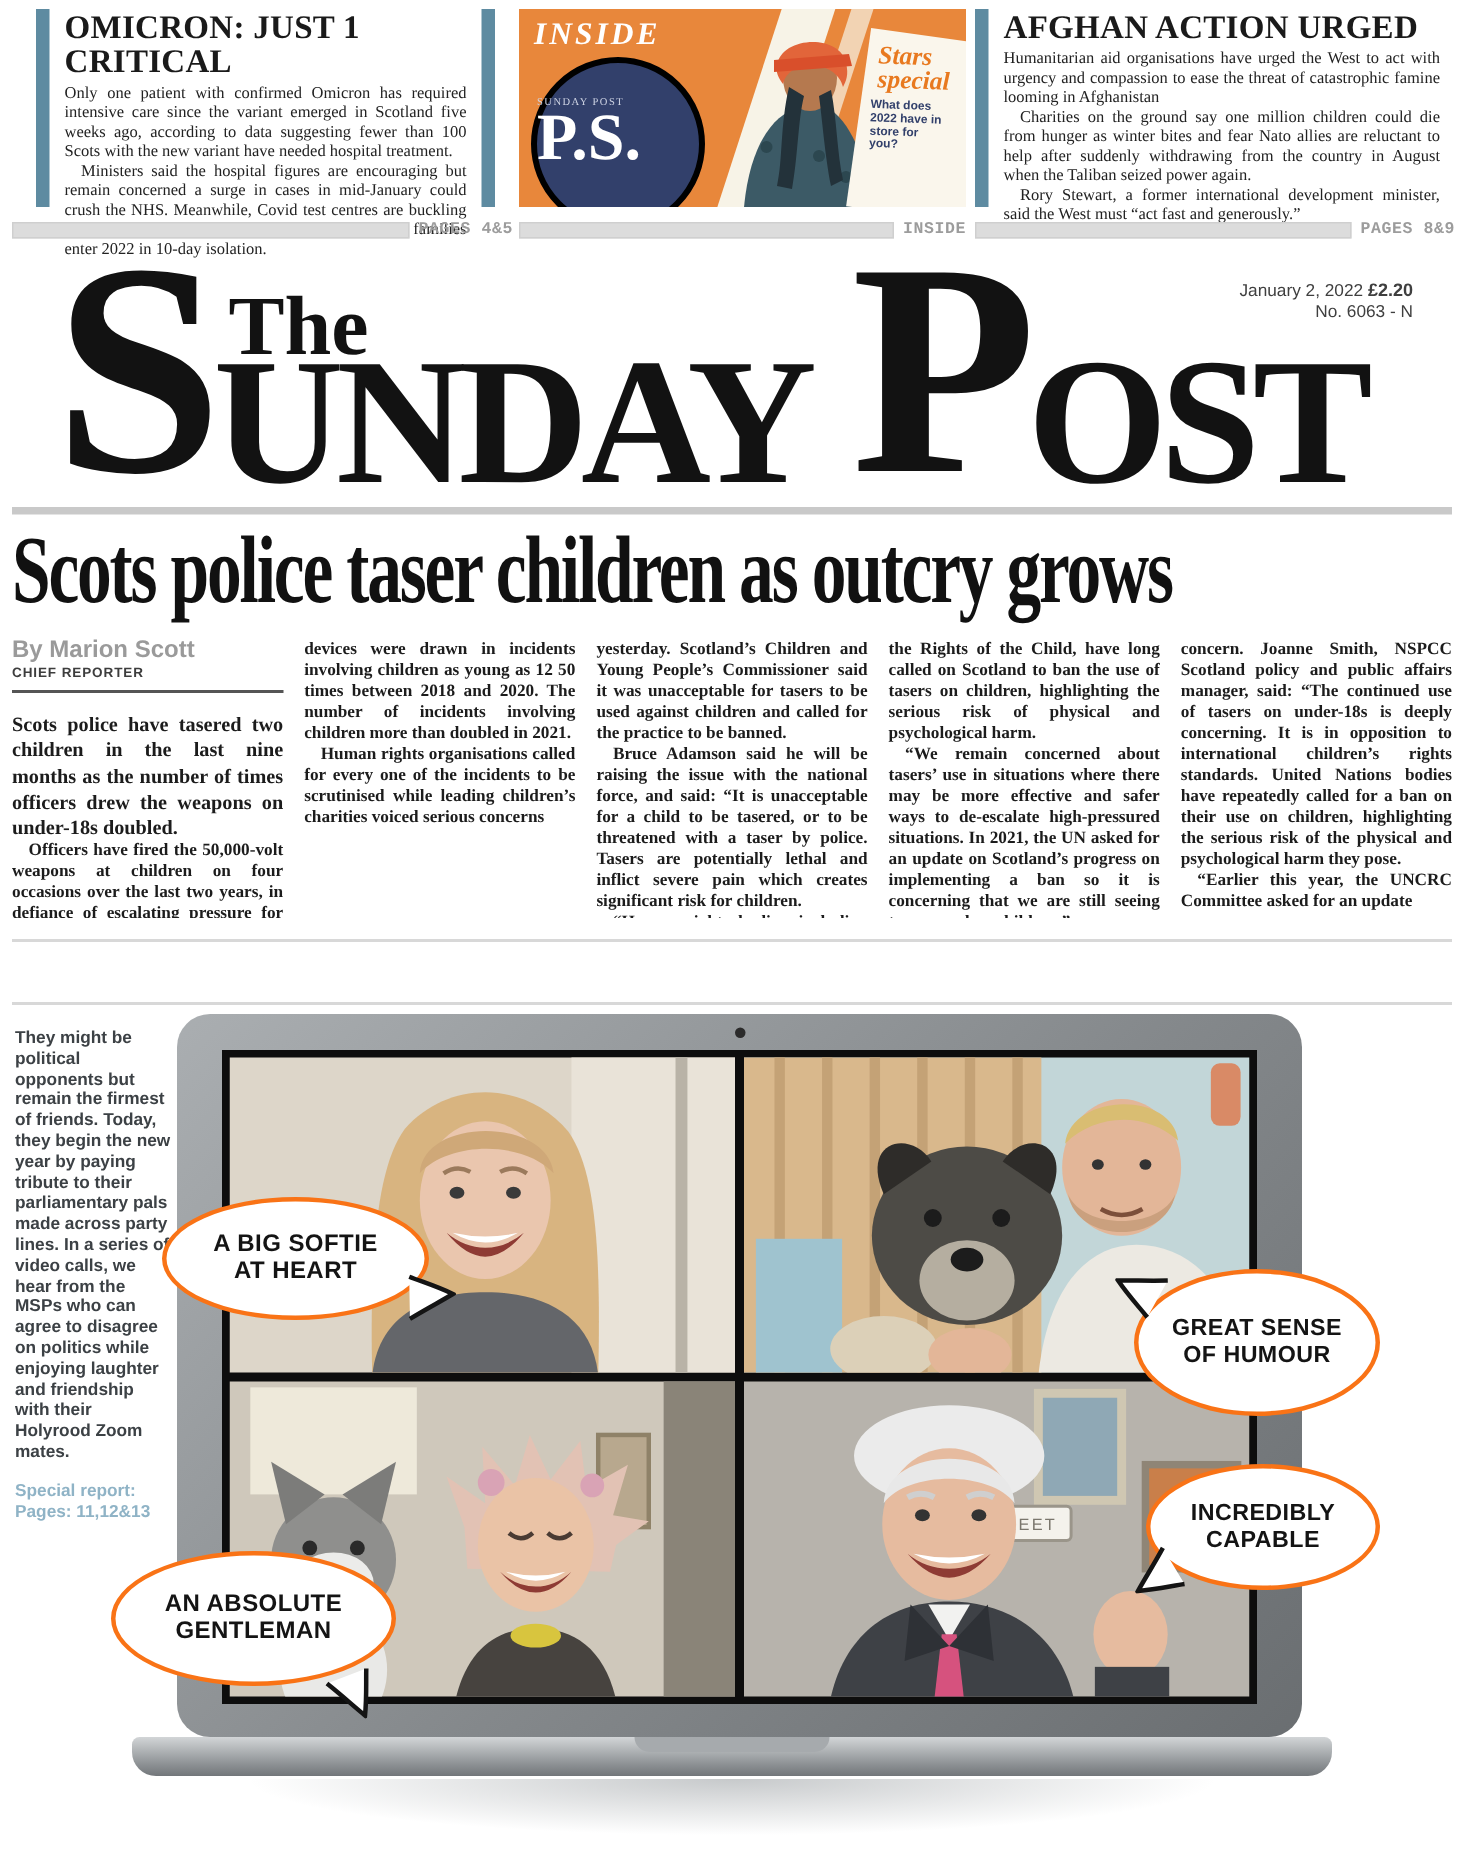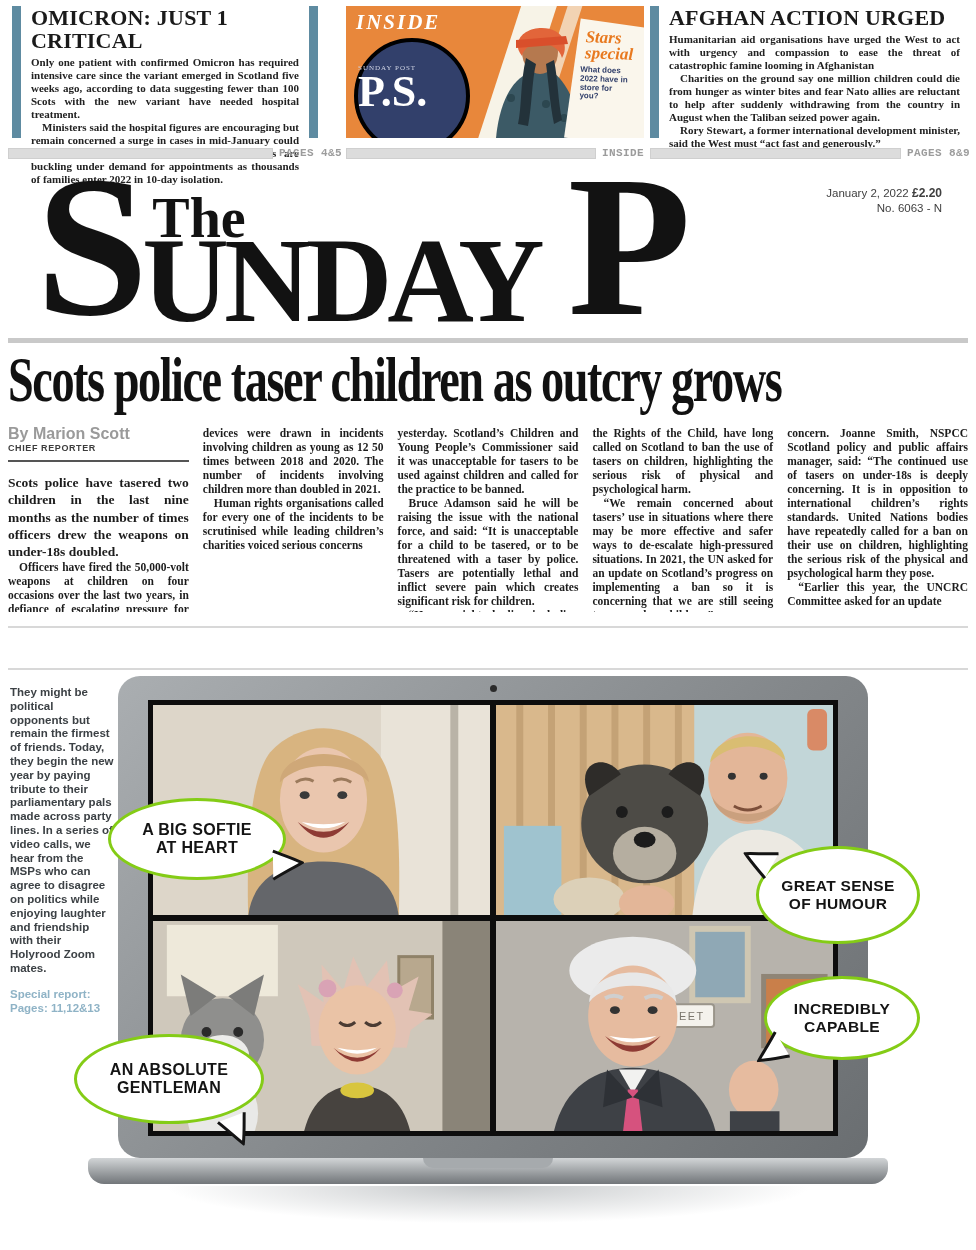--- a/index.html
+++ b/index.html
@@ -4,23 +4,23 @@
 <style>
   html,body{margin:0;padding:0;background:#fff;}
   .page{position:relative;width:976px;height:1250px;background:#fff;overflow:hidden;
         font-family:"Liberation Serif",serif;color:#1a1a1a;}
 
   
   .teaser{position:absolute;top:6px;display:flex;}
   .vbar{width:9px;background:#5e8ba1;flex:0 0 9px;}
   .teaser-body{padding:0 10px;flex:1;}
   .teaser h2{margin:0 0 4px;font-size:22px;letter-spacing:.2px;font-weight:bold;line-height:1.05;}
-  .teaser p{margin:0;font-size:11px;line-height:1.18;text-align:justify;font-weight:700;color:#222;}
+  .teaser p{margin:0;font-size:11px;line-height:1.18;text-align:justify;font-weight:400;color:#222;}
   .teaser p.ind{text-indent:11px;}
-  #box-omicron{left:12px;width:306px;height:132px;}
+  #box-omicron{left:24px;width:306px;height:132px;}
   #box-afghan{left:650px;width:320px;height:132px;}
 
   
   #box-promo{position:absolute;left:346px;top:6px;width:298px;height:132px;background:#e8873b;overflow:hidden;}
   .promo-stripe{position:absolute;background:#f7f3e7;transform:rotate(18deg);}
   .ps-inside{position:absolute;left:10px;top:4px;font-family:"Liberation Serif",serif;font-style:italic;
              font-weight:bold;color:#fff;font-size:21px;letter-spacing:2px;}
   .ps-circle{position:absolute;left:8px;top:32px;width:108px;height:108px;border-radius:50%;
              background:#32406b;border:4px solid #000000;color:#fff;text-align:left;}
   .ps-brand{display:block;margin-top:22px;font-size:7px;letter-spacing:1px;text-transform:uppercase;color:#cfd4e4;}
@@ -83,21 +83,21 @@
           grid-template-rows:1fr 1fr;gap:6px;padding:5px;box-sizing:border-box;}
   .screen svg{width:100%;height:100%;display:block;}
   .laptop-base{position:absolute;left:88px;top:1158px;width:800px;height:26px;border-radius:5px 5px 16px 16px;
                background:linear-gradient(#d2d5d7,#8d9194 70%,#72767a);}
   .base-notch{position:absolute;left:50%;top:0;width:130px;height:10px;margin-left:-65px;
               background:#a6aaad;border-radius:0 0 12px 12px;}
   .laptop-shadow{position:absolute;left:58px;top:1186px;width:860px;height:50px;
                  background:radial-gradient(ellipse 50% 100% at 50% 0,rgba(130,136,140,.45),rgba(130,136,140,0) 75%);}
 
   
-  .bubble{position:absolute;z-index:6;background:#fff;border:3px solid #84cc16;border-radius:50%;
+  .bubble{position:absolute;z-index:6;background:#fff;border:3px solid #f97316;border-radius:50%;
           display:flex;flex-direction:column;align-items:center;justify-content:center;
           font-family:"Liberation Sans",sans-serif;font-weight:bold;color:#141414;text-align:center;
           font-size:16px;line-height:1.15;letter-spacing:.3px;}
   .tail{position:absolute;z-index:7;}
   #b-softie{left:108px;top:798px;width:172px;height:76px;}
   #b-softie .tail{right:-24px;bottom:-4px;transform:rotate(-95deg);}
   #b-humour{left:756px;top:846px;width:158px;height:92px;font-size:15.5px;}
   #b-humour .tail{left:-20px;top:-6px;transform:rotate(115deg);}
   #b-capable{left:764px;top:976px;width:150px;height:78px;font-size:15.5px;}
   #b-capable .tail{left:-16px;bottom:-12px;transform:rotate(55deg);}
@@ -177,20 +177,21 @@
       <b>£2.20</b></div>
     <div>No. 6063 - N</div>
   </div>
   <div class="logo">
     <span class="big">S</span>
     <span class="stack">
       <span class="the">The</span>
       <span class="caps">UNDAY</span>
     </span>
     <span class="big pgap">P</span>
+    <span class="caps">OST</span>
   </div>
   <div class="mast-rule"></div>
 
   <div class="headline">Scots police taser children as outcry grows</div>
 
   <div class="cols">
     <div class="col">
       <div class="byline">By Marion Scott</div>
       <div class="byline-title">CHIEF REPORTER</div>
       <hr class="byline-rule">

